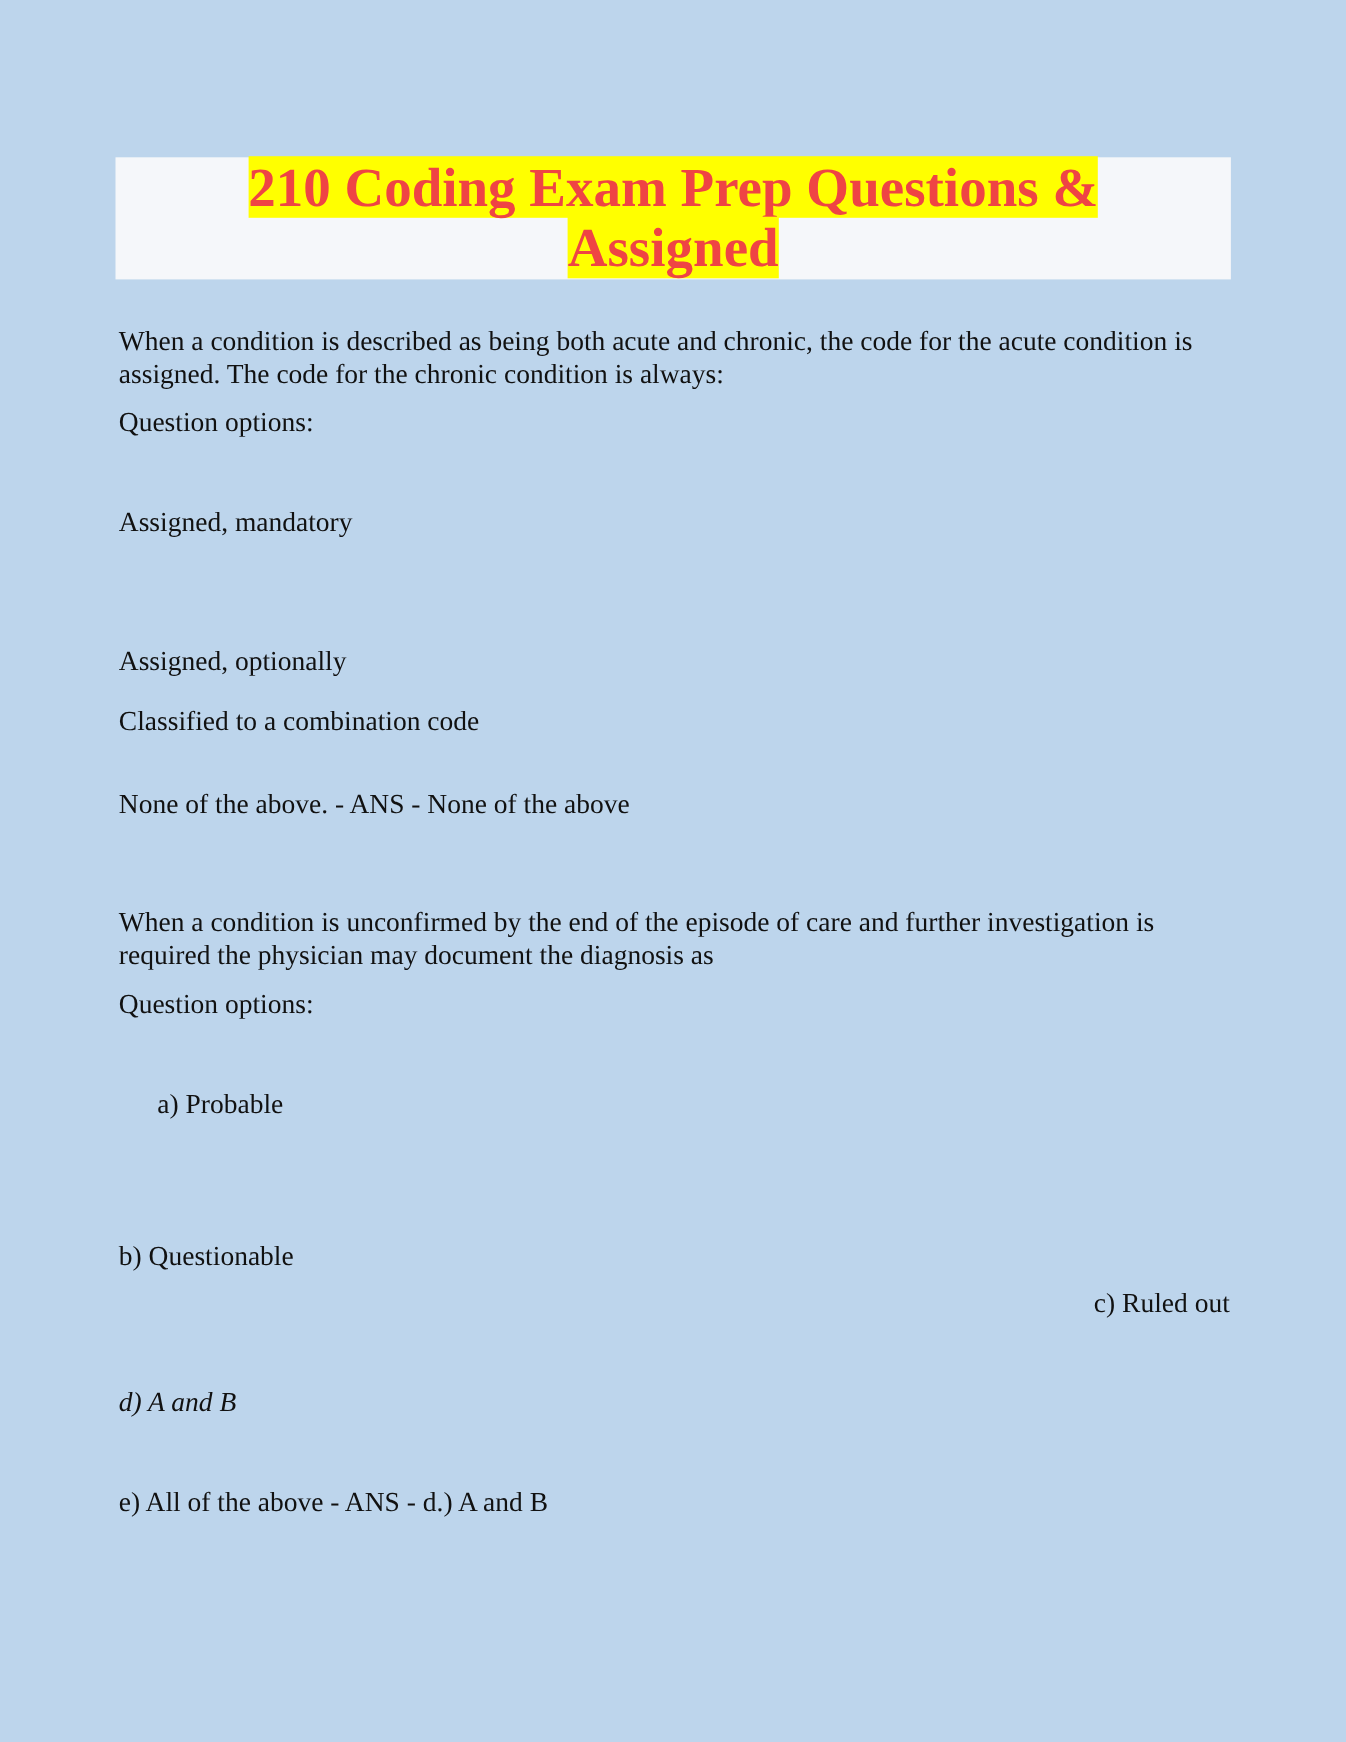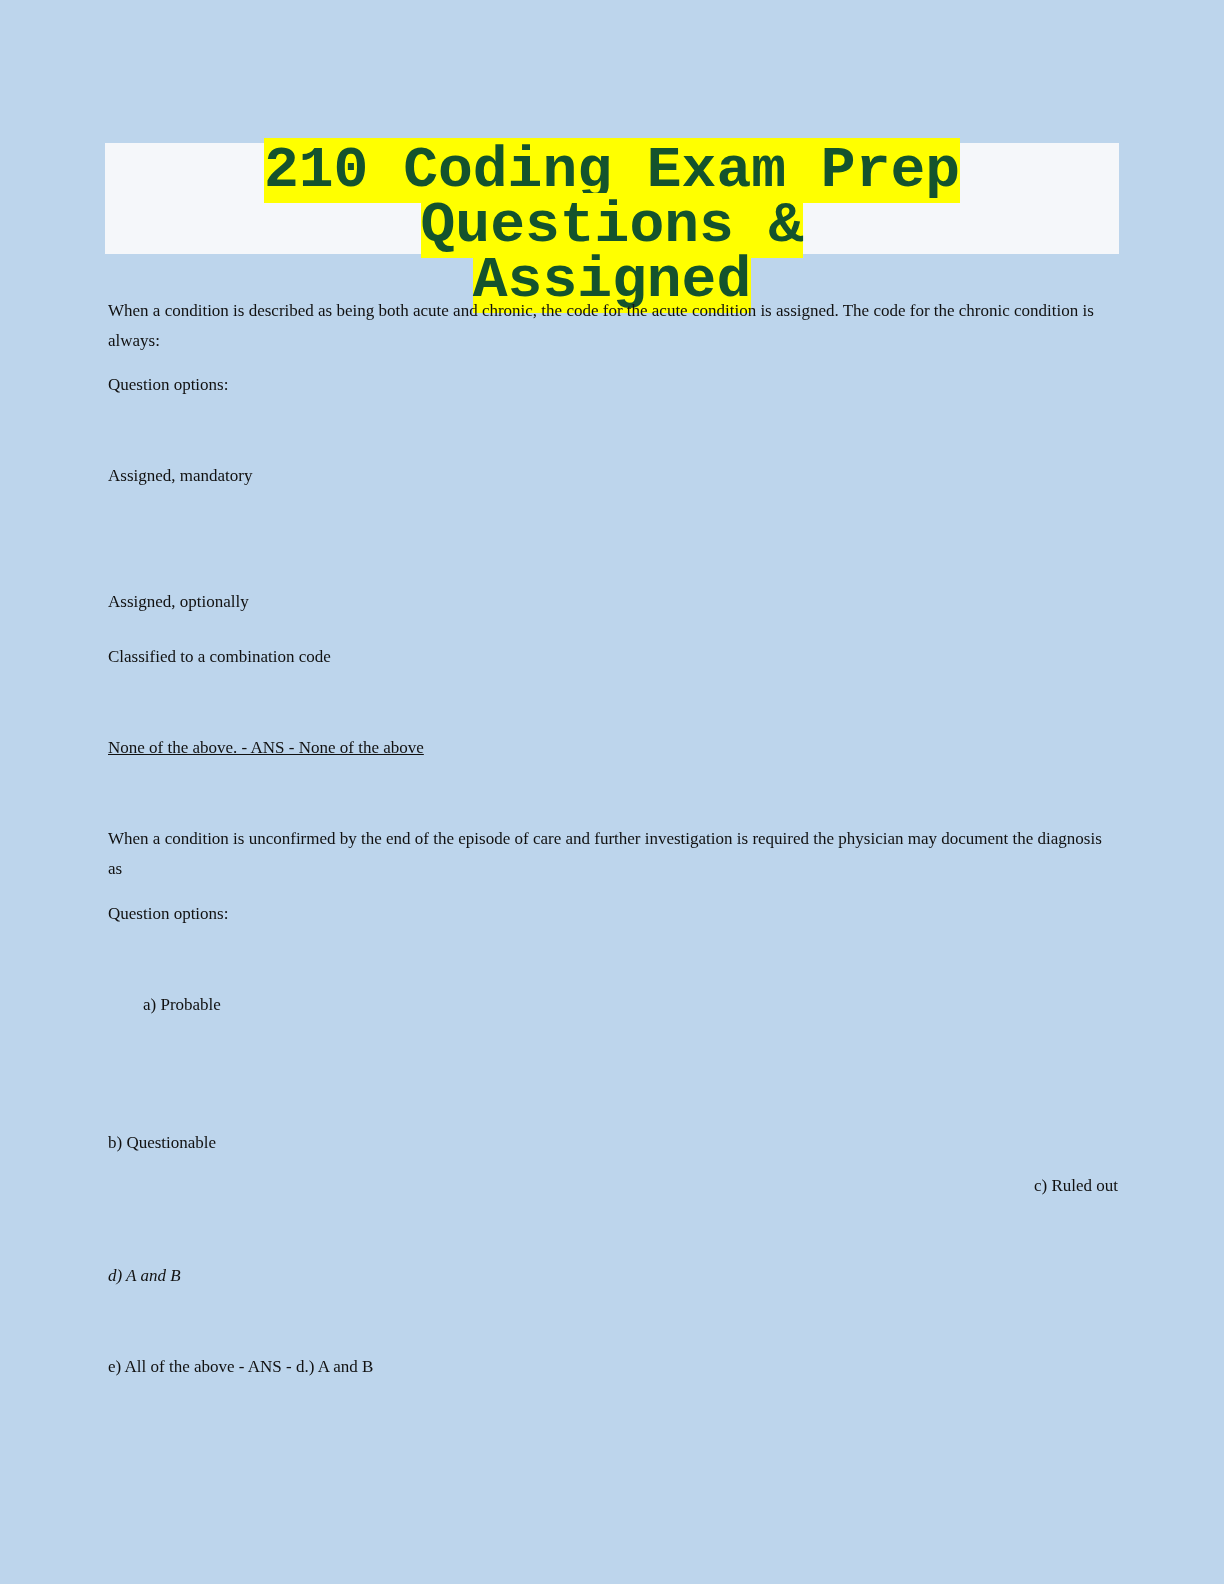--- a/index.html
+++ b/index.html
@@ -13,52 +13,52 @@
   }
   .title-box {
     position: absolute;
     left: 105px; top: 143px;
     width: 1014px; height: 111px;
     background: #f5f7fa;
     text-align: center;
   }
   .title {
     margin: 0;
-    font-family: Liberation Mono, monospace;
+    font-family: Liberation Serif, serif;
     font-weight: bold;
-    font-size: 58px;
+    font-size: 50px;
     line-height: 55px;
-    color: #14532d;
+    color: #ef4444;
   }
   .title span { background: #ffff00; }
   .p {
     position: absolute;
     left: 108px;
-    font-size: 17px;
+    font-size: 25px;
     line-height: 30px;
     margin: 0;
     width: 1010px;
   }
 </style>
 </head>
 <body>
 
 <div class="title-box">
   <h1 class="title">
     <span>210 Coding Exam Prep Questions &amp;</span><br>
     <span>Assigned</span>
   </h1>
 </div>
 
 <p class="p" style="top:296px;">When a condition is described as being both acute and chronic, the code for the acute condition is assigned. The code for the chronic condition is always:</p>
 <p class="p" style="top:370px;">Question options:</p>
 <p class="p" style="top:461px;">Assigned, mandatory</p>
 <p class="p" style="top:552px;margin-top:35px;">Assigned, optionally</p>
 <p class="p" style="top:642px;">Classified to a combination code</p>
-<p class="p" style="top:733px;text-decoration:underline;">None of the above. - ANS - None of the above</p>
+<p class="p" style="top:717px;">None of the above. - ANS - None of the above</p>
 
 <p class="p" style="top:824px;">When a condition is unconfirmed by the end of the episode of care and further investigation is required the physician may document the diagnosis as</p>
 <p class="p" style="top:899px;">Question options:</p>
 <p class="p" style="top:990px;margin-left:35px;">a) Probable</p>
 <p class="p" style="top:1128px;">b) Questionable</p>
 <p class="p" style="top:1171px;text-align:right;">c) Ruled out</p>
 <p class="p" style="top:1261px;font-style:italic;">d) A and B</p>
 <p class="p" style="top:1352px;">e) All of the above - ANS - d.) A and B</p>
 
 </body></html>

